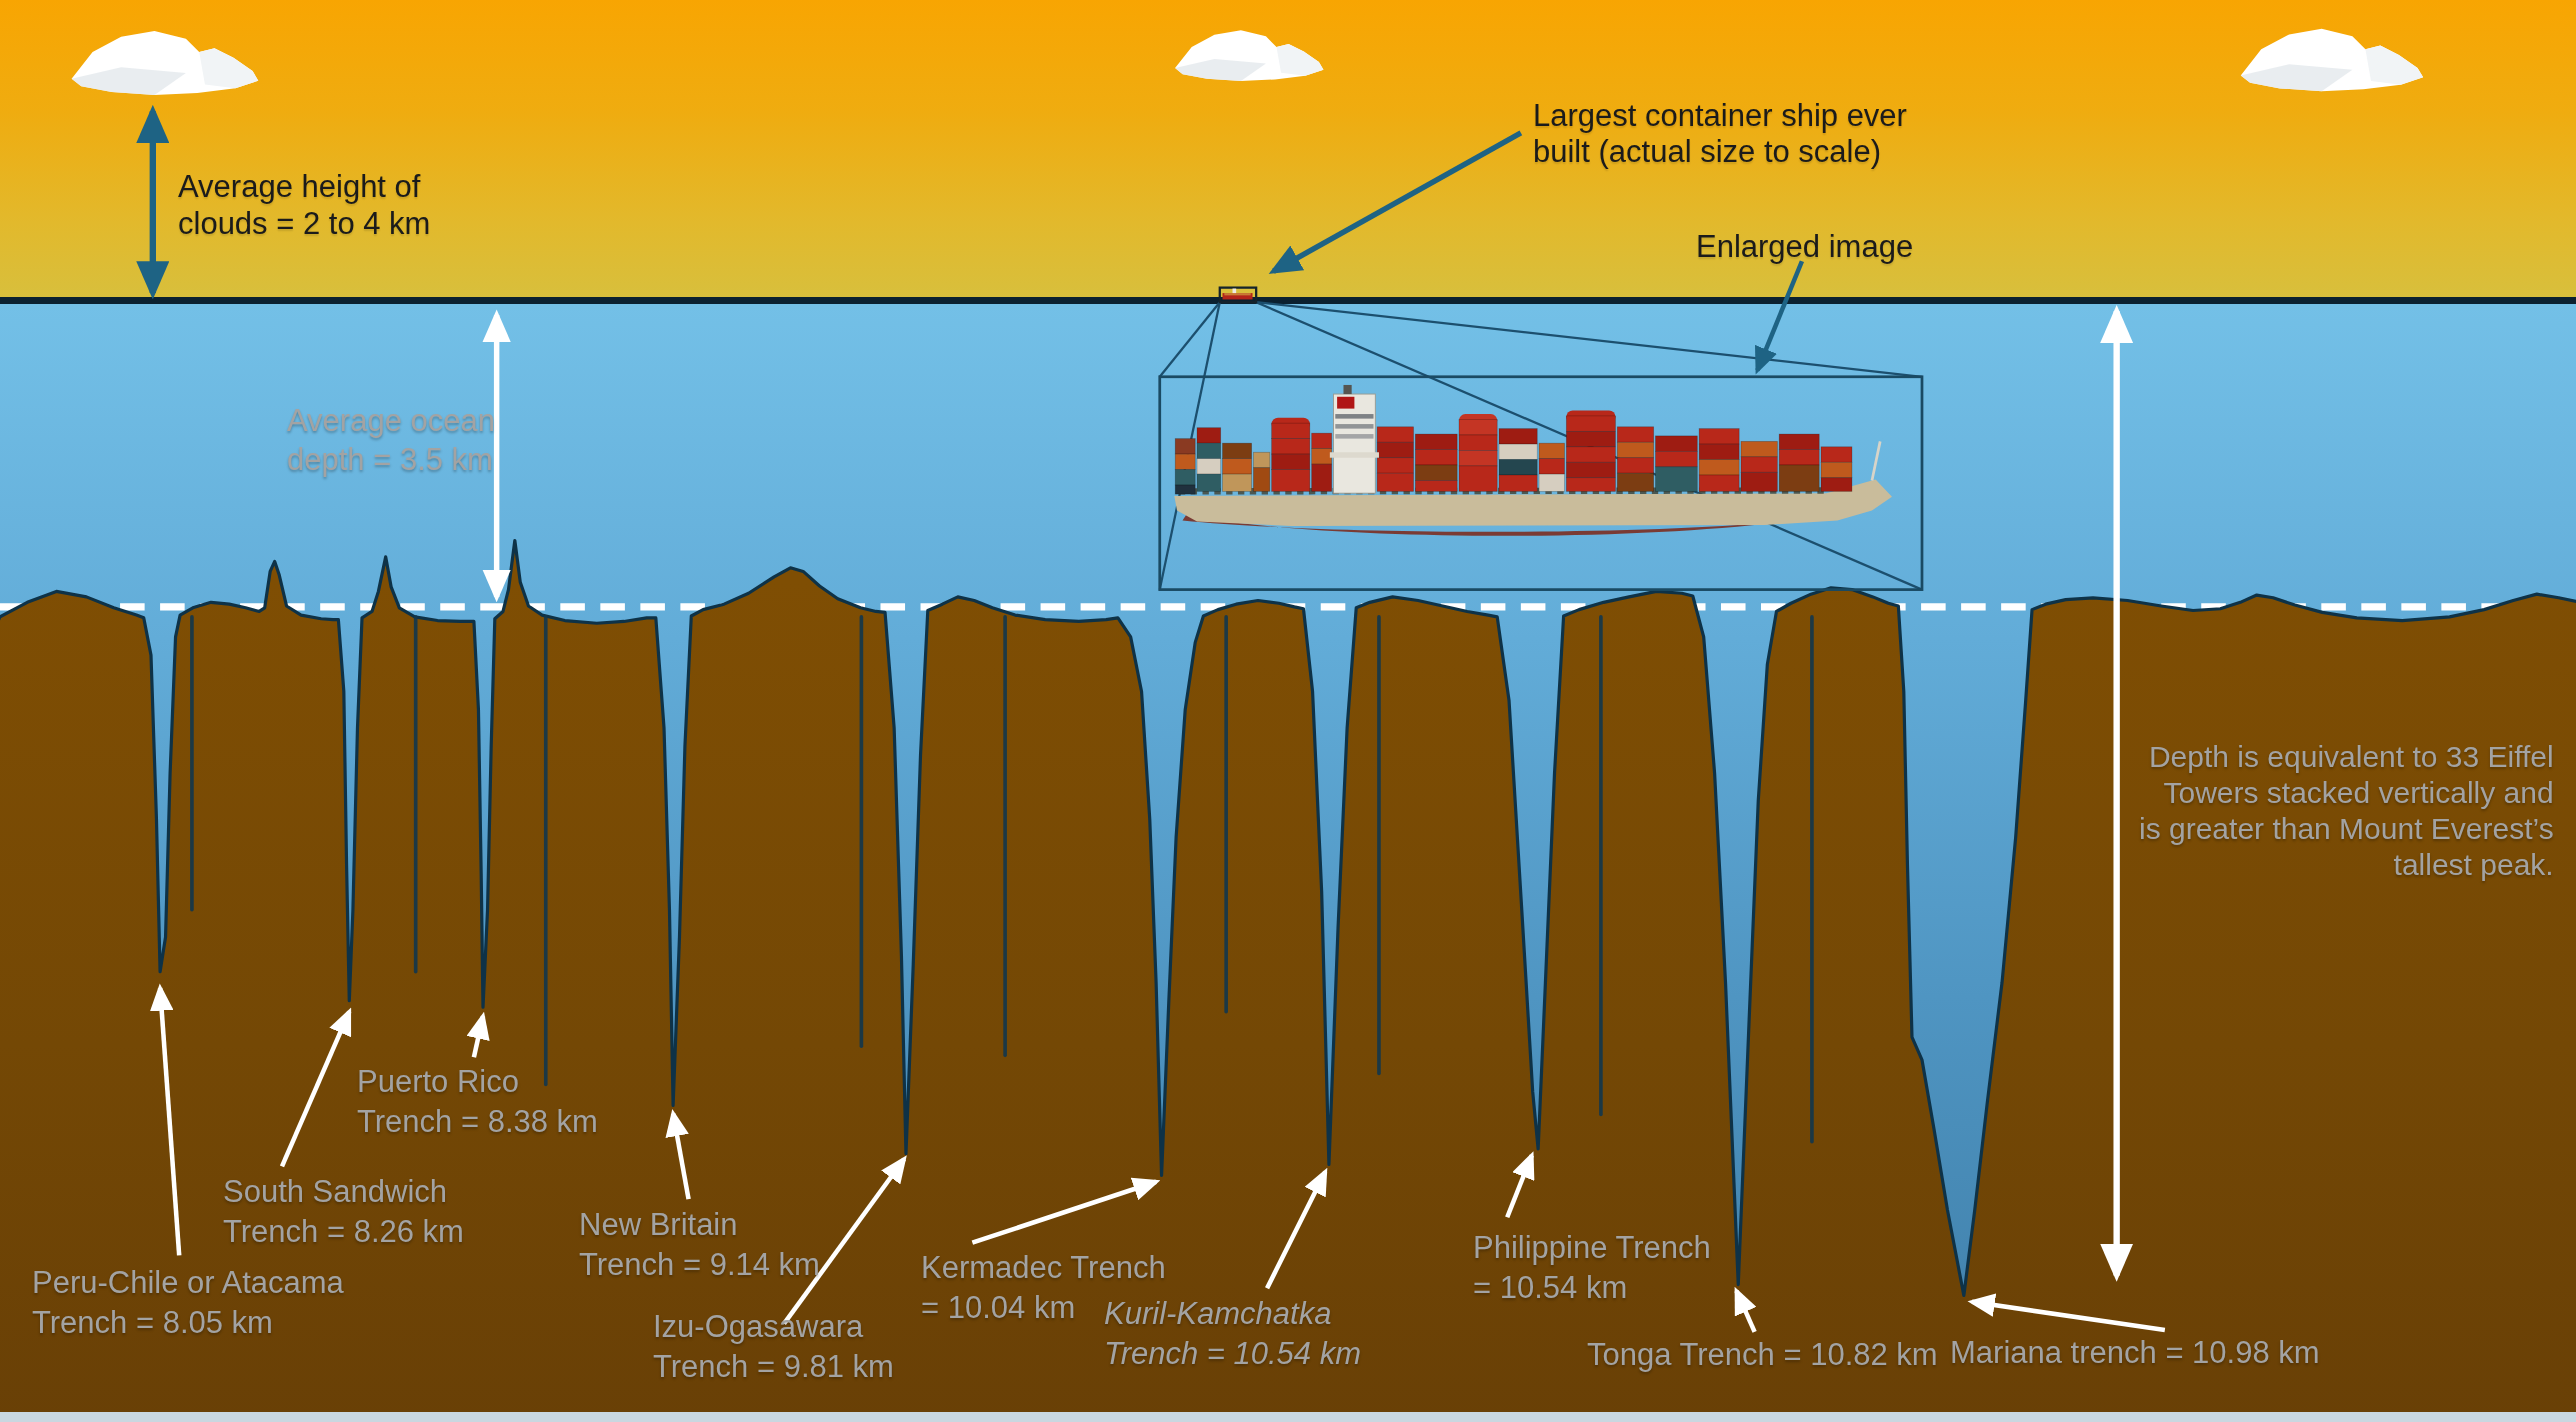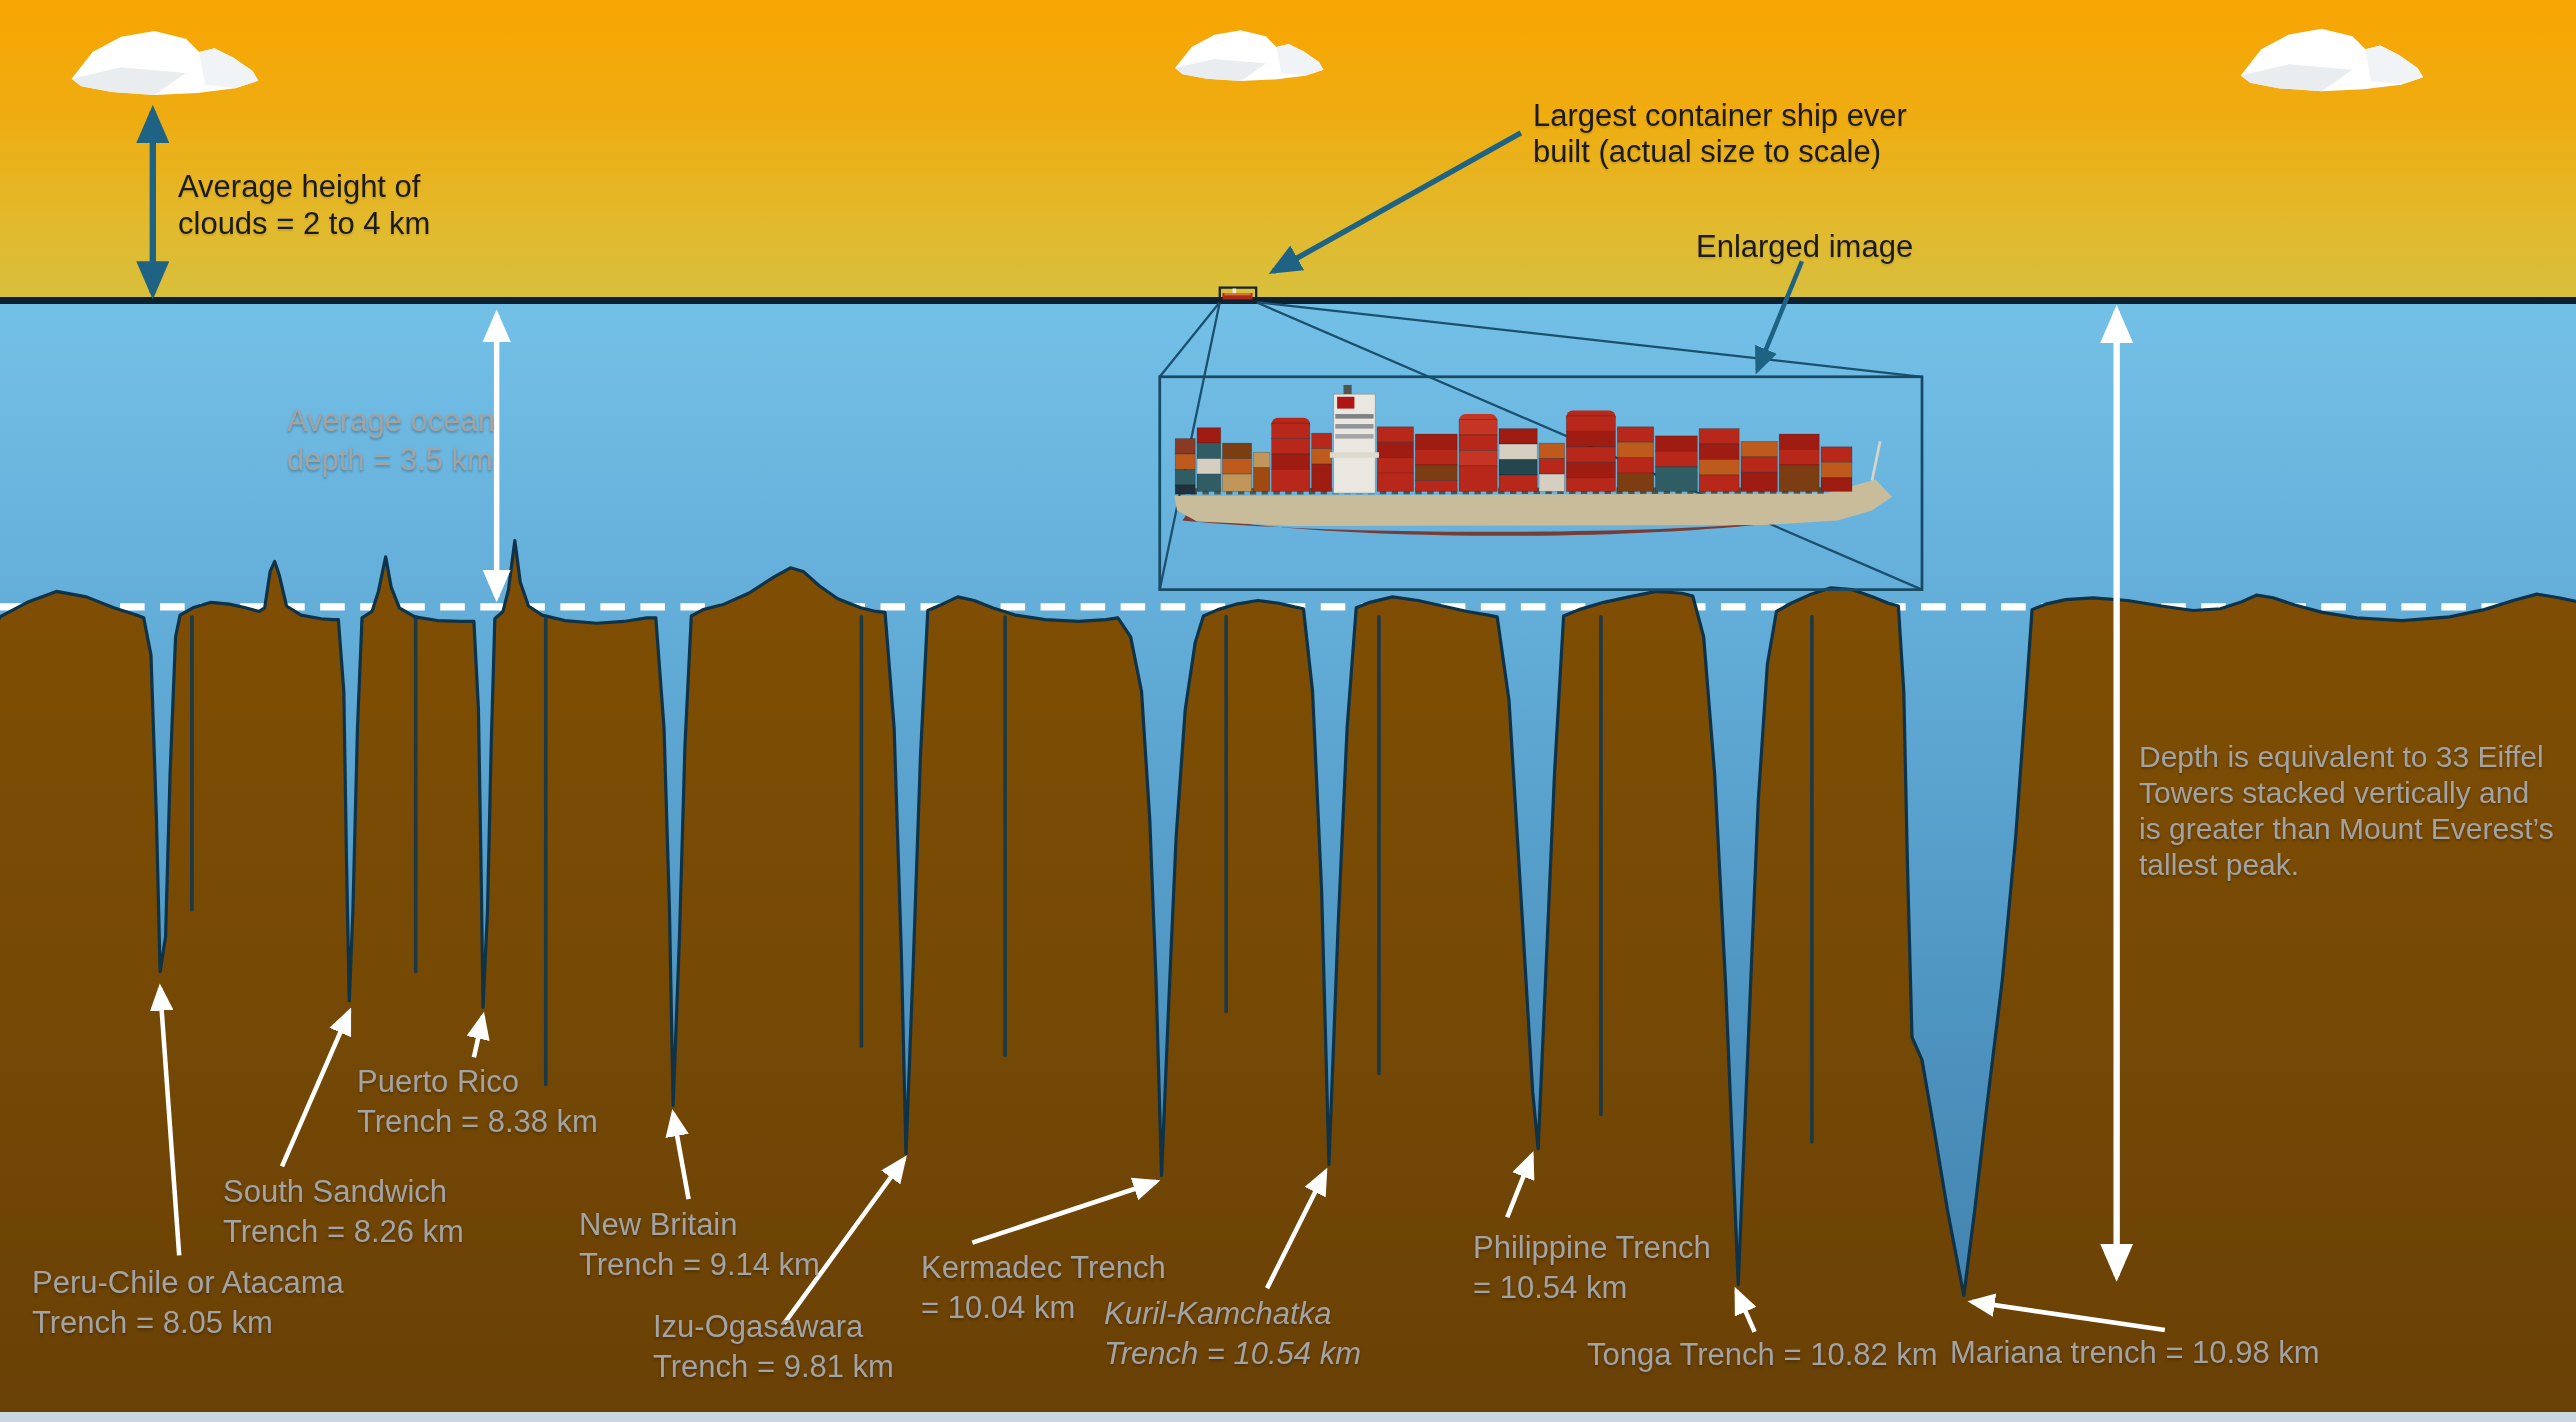--- a/index.html
+++ b/index.html
@@ -11,21 +11,21 @@
     background:linear-gradient(180deg,#F8A502 0%,#EFAC10 38%,#E2B92C 75%,#D8BF3C 100%);}
   #sea-line{position:absolute;left:0;top:297px;width:2576px;height:6.4px;background:#0B2130;}
   #ocean{position:absolute;left:0;top:304px;width:2576px;height:1119px;
     background:linear-gradient(180deg,#73C0E7 0%,#62ACD8 30%,#4F95C2 62%,#3E7DA7 100%);}
   #bottom-strip{position:absolute;left:0;top:1412px;width:2576px;height:11px;background:#C9D7E0;z-index:6;}
   svg{position:absolute;left:0;top:0;z-index:3;}
   .lbl{position:absolute;font-size:31px;line-height:37px;white-space:nowrap;z-index:5;}
   .dark{color:#1B1B1B;text-shadow:0 1.8px 1.8px rgba(0,0,0,0.12);margin-top:12px;}
   .white{color:#a3a3a3;text-shadow:0 1.8px 2.7px rgba(0,0,0,0.28);}
   .trench-lbl{line-height:40px;}
-  #depth-note{font-size:30px;line-height:36px;}
+  #depth-note{font-size:30px;line-height:36px;text-align:right;}
 </style>
 </head>
 <body>
 
 <div id="stage">
 
   <div id="sky"></div>
   <div id="sea-line"></div>
   <div id="ocean"></div>
 

